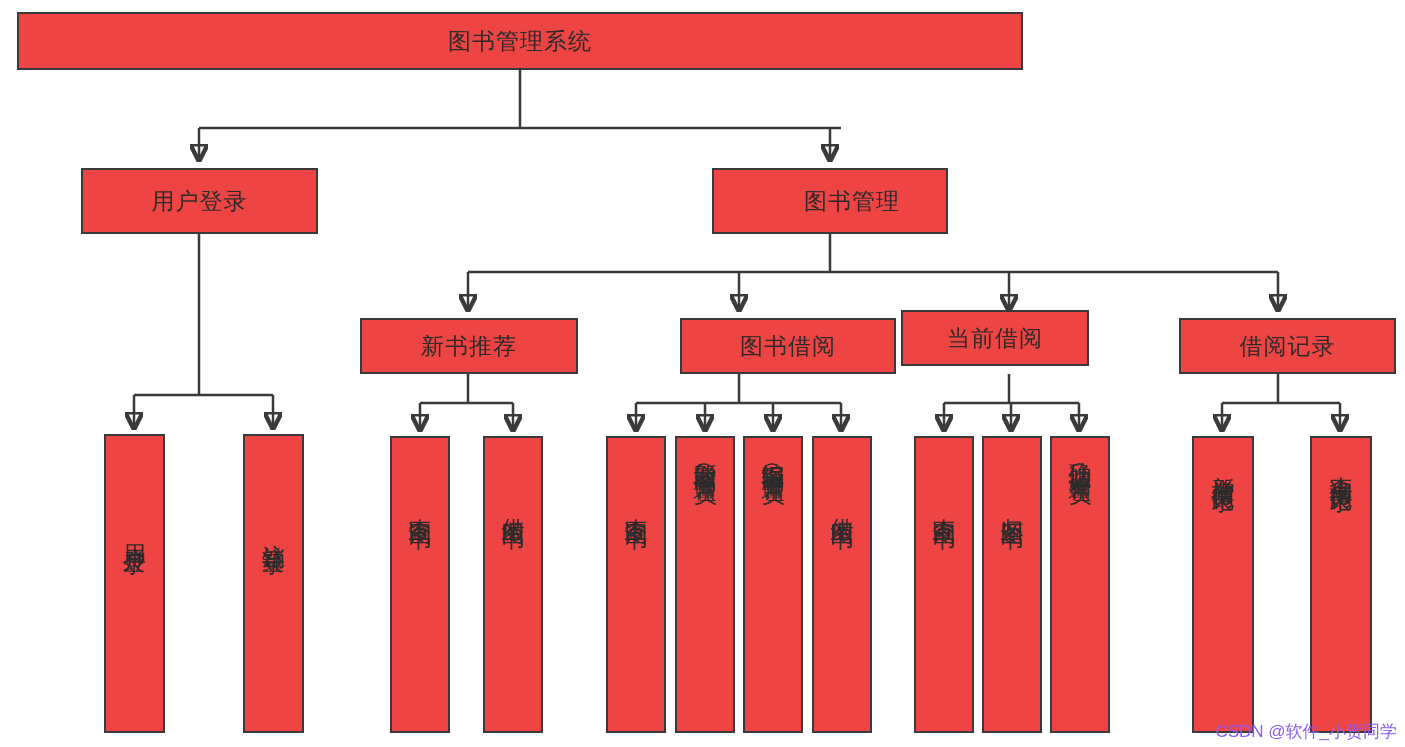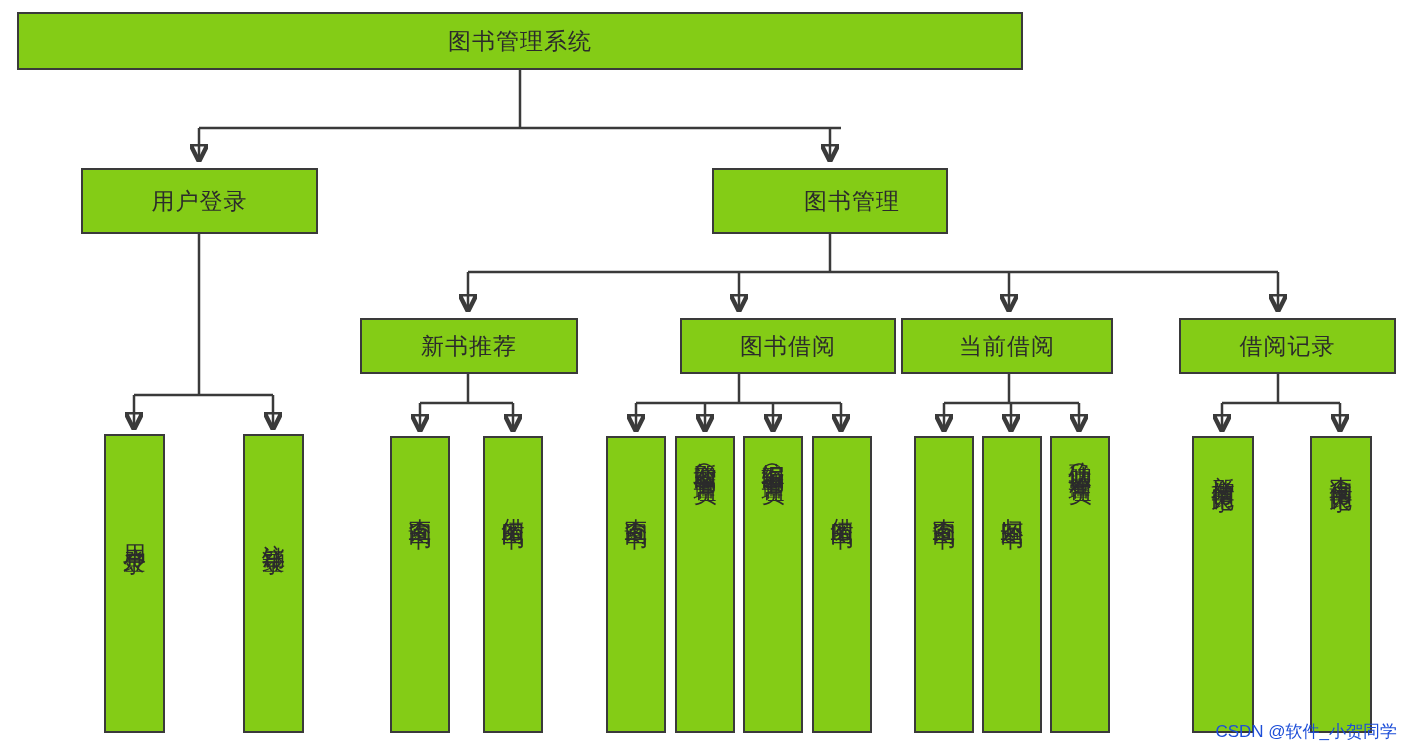--- a/index.html
+++ b/index.html
@@ -14,21 +14,21 @@
     position: relative;
     width: 1405px;
     height: 747px;
     background: #ffffff;
     overflow: hidden;
   }
   .node {
     position: absolute;
     box-sizing: border-box;
     border: 2px solid #3a3a3a;
-    background: #84cc16;
+    background: #ef4444;
     display: flex;
     align-items: center;
     justify-content: center;
     color: #2b2b2b;
     line-height: 1.25;
     text-align: center;
   }
   .node.horiz {
     font-size: 23px;
     letter-spacing: 1px;
@@ -58,21 +58,21 @@
   #edges line, #edges polyline, #edges path {
     stroke: #3a3a3a;
     stroke-width: 2.5;
     fill: none;
   }
   .watermark {
     position: absolute;
     right: 8px;
     bottom: 4px;
     font-size: 17px;
-    color: #1d4ed8;
+    color: #8b5cf6;
     white-space: nowrap;
   }
 </style>
 </head>
 <body>
 
 <div id="canvas">
 
   <svg id="edges" viewBox="0 0 1405 747" width="1405" height="747">
     <defs>
@@ -132,21 +132,21 @@
   <div class="node horiz" style="left:712px; top:168px; width:236px; height:66px;padding-left:44px;">
     <span>图书管理</span>
   </div>
 
   <div class="node horiz" style="left:360px; top:318px; width:218px; height:56px;">
     <span>新书推荐</span>
   </div>
   <div class="node horiz" style="left:632px; top:318px; width:216px; height:56px;margin-left:48px;">
     <span>图书借阅</span>
   </div>
-  <div class="node horiz" style="left:901px; top:318px; width:212px; height:56px;">
+  <div class="node horiz" style="left:901px; top:310px; width:188px; height:56px;">
     <span>当前借阅</span>
   </div>
   <div class="node horiz" style="left:1170px; top:318px; width:217px; height:56px;margin-left:9px;">
     <span>借阅记录</span>
   </div>
 
   <div class="node vert pad-top-lg" style="left:104px; top:434px; width:61px; height:299px;">
     <span>用户登录</span>
   </div>
   <div class="node vert pad-top-lg" style="left:243px; top:434px; width:61px; height:299px;">

